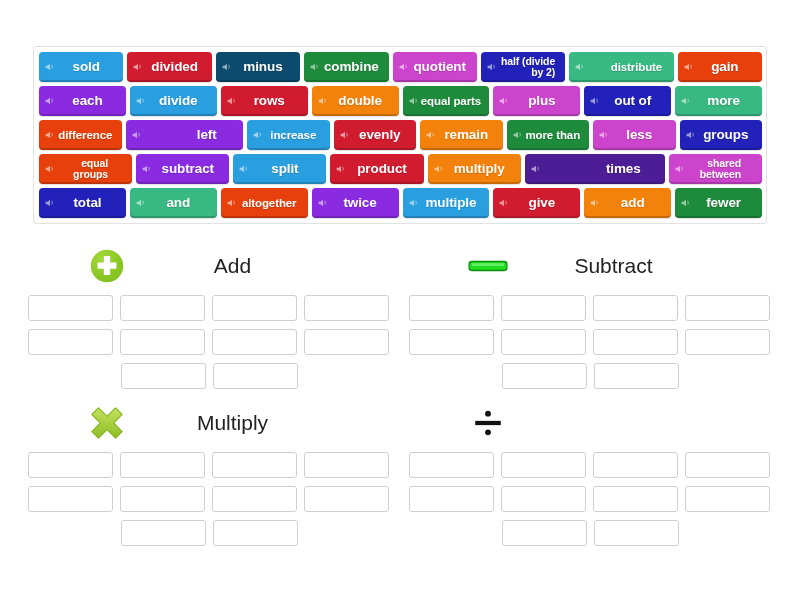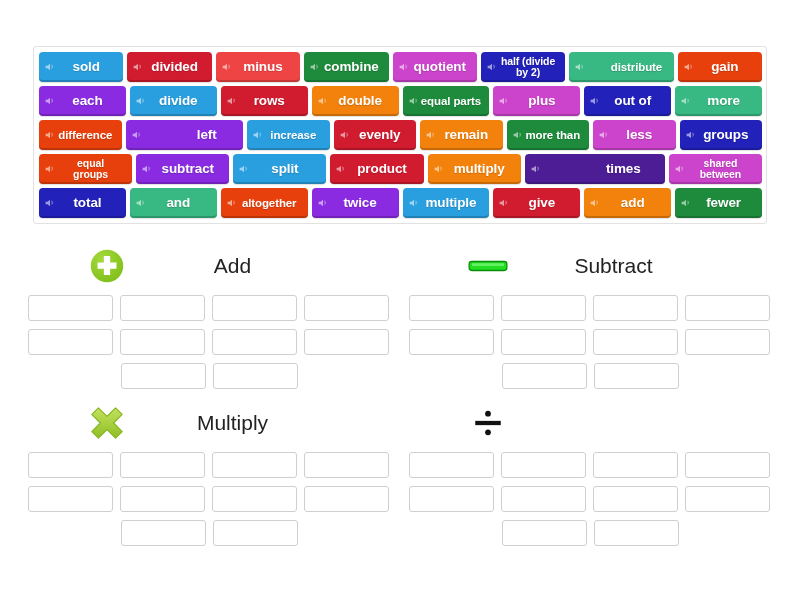--- a/index.html
+++ b/index.html
@@ -50,21 +50,21 @@
     box-sizing: border-box;
     box-shadow: inset 0 -2px 0 rgba(0,0,0,0.18), 0 1px 1px rgba(0,0,0,0.12);
     cursor: pointer;
     overflow: hidden;
   }
 
   .tile-label {
     color: #ffffff;
     font-size: 13.5px;
     font-weight: bold;
-    text-align: center;
+    text-align: right;
     line-height: 1.06;
     padding: 0 4px 0 14px;
     text-shadow: 0 1px 1px rgba(0,0,0,0.18);
     letter-spacing: -0.1px;
     white-space: pre-line;
   }
   .tile-label.small {
     font-size: 10.5px;
     line-height: 1.05;
   }
@@ -159,21 +159,21 @@
         </div>
         <div class="tile" style="background: rgb(209, 27, 47);">
           <span class="speaker-icon">
             <svg viewBox="0 0 16 16" width="10" height="10" aria-hidden="true">
               <path fill="#ffffff" d="M1 6h3l4-3.2v10.4L4 10H1z"></path>
               <path fill="#ffffff" d="M10.2 5.1c1 .9 1 3.9 0 4.8l.9.9c1.6-1.6 1.6-5 0-6.6z"></path>
             </svg>
           </span>
           <span class="tile-label">divided</span>
         </div>
-        <div class="tile" style="background: #ef4444;">
+        <div class="tile" style="background: #0c4a6e;">
           <span class="speaker-icon">
             <svg viewBox="0 0 16 16" width="10" height="10" aria-hidden="true">
               <path fill="#ffffff" d="M1 6h3l4-3.2v10.4L4 10H1z"></path>
               <path fill="#ffffff" d="M10.2 5.1c1 .9 1 3.9 0 4.8l.9.9c1.6-1.6 1.6-5 0-6.6z"></path>
             </svg>
           </span>
           <span class="tile-label">minus</span>
         </div>
         <div class="tile" style="background: rgb(30, 139, 60);">
           <span class="speaker-icon">

